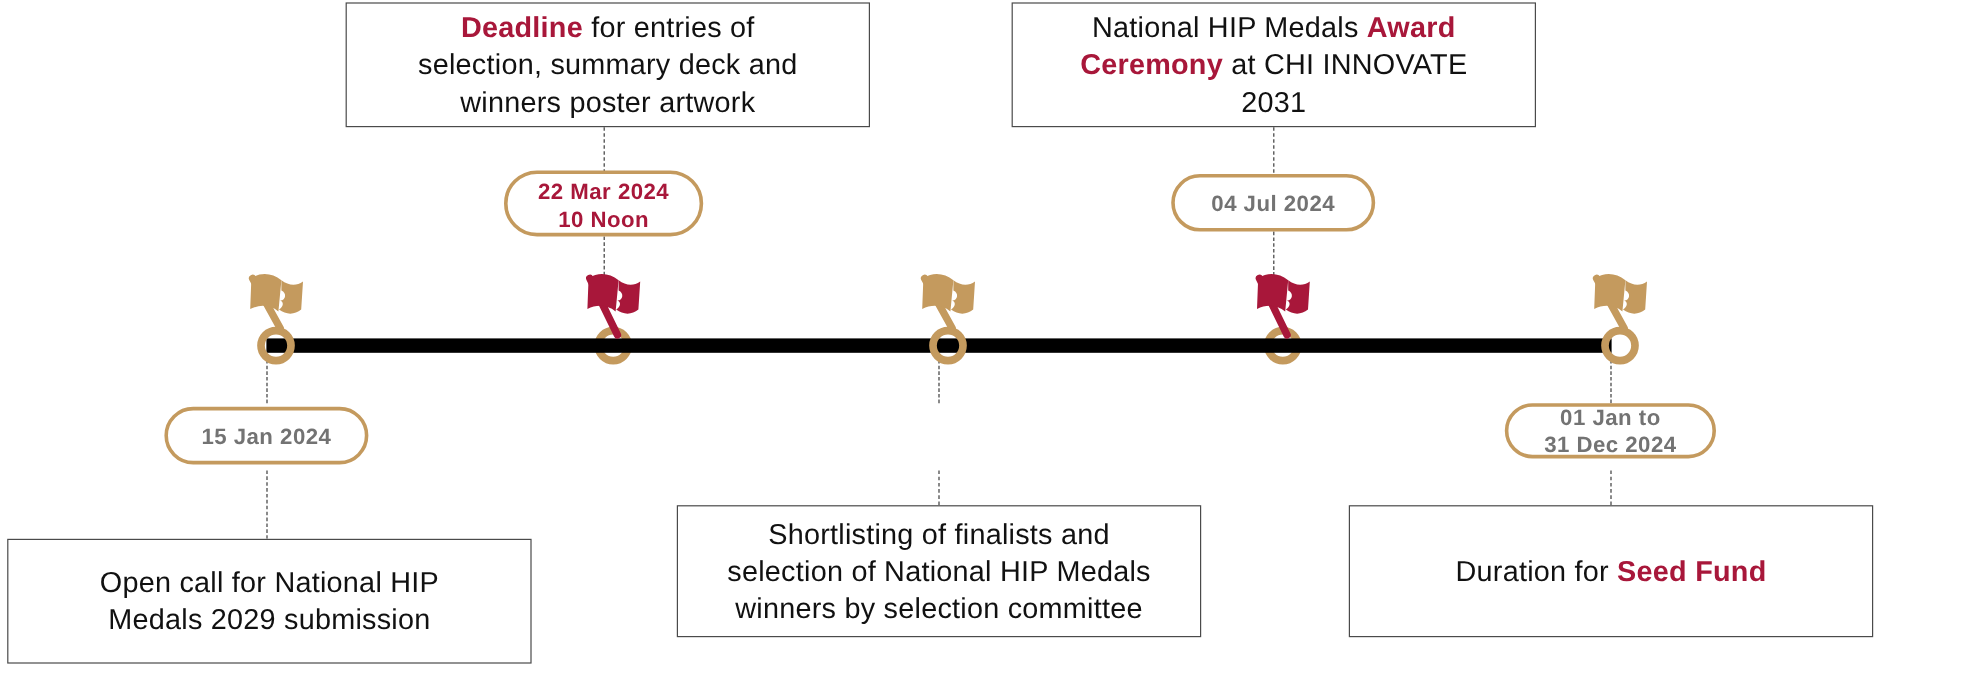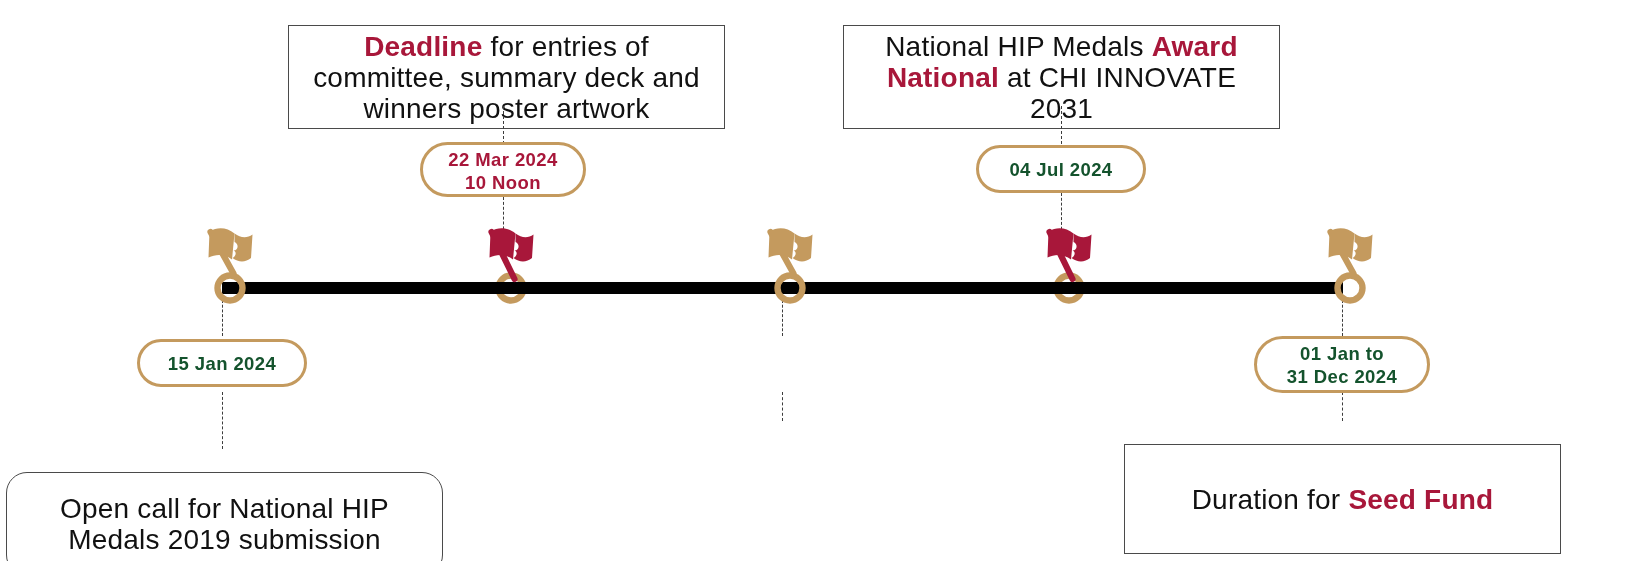--- a/index.html
+++ b/index.html
@@ -23,25 +23,24 @@
   .desc-box {
     position: absolute;
     box-sizing: border-box;
     border: 1.3px solid #4a4a4a;
     background: #ffffff;
     color: #111111;
     display: flex;
     align-items: center;
     justify-content: center;
     text-align: center;
-    font-size: 28px;
+    font-size: 24px;
     line-height: 31px;
     letter-spacing: 0.2px;
     padding: 4px 12px;
-    margin-top: 23px;
   }
   .desc-box .hl {
     color: #A8173A;
     font-weight: 700;
   }
 
   
   .pill {
     position: absolute;
     box-sizing: border-box;
@@ -49,21 +48,21 @@
     border-radius: 999px;
     background: #ffffff;
     display: flex;
     align-items: center;
     justify-content: center;
     text-align: center;
     font-weight: 700;
     font-size: 18.5px;
     line-height: 23px;
     letter-spacing: 0.4px;
-    color: #14532d;
+    color: #737373;
   }
   .pill.red { color: #A8173A; }
 
   
   .dash {
     position: absolute;
     width: 0;
     border-left: 1.6px dashed #3d3d3d;
   }
 
@@ -86,29 +85,29 @@
   .ring-top { z-index: 4; }
 </style>
 </head>
 <body>
 
 <div id="stage">
 
   <div class="desc-box" style="left:288px; top:2px; width:437px; height:104px;">
     <div>
       <span class="hl">Deadline</span><span> for entries of</span><br>
-      <span>committee, summary deck and</span><br>
+      <span>selection, summary deck and</span><br>
       <span>winners poster artwork</span>
     </div>
   </div>
 
   <div class="desc-box" style="left:843px; top:2px; width:437px; height:104px;">
     <div>
       <span>National HIP Medals </span><span class="hl">Award</span><br>
-      <span class="hl">National</span><span> at CHI INNOVATE</span><br>
+      <span class="hl">Ceremony</span><span> at CHI INNOVATE</span><br>
       <span>2031</span>
     </div>
   </div>
 
   <div class="dash" style="left:503px; top:106px; height:38px;"></div>
   <div class="dash" style="left:503px; top:197px; height:52px;"></div>
 
   <div class="dash" style="left:1061px; top:106px; height:38px;"></div>
   <div class="dash" style="left:1061px; top:193px; height:56px;"></div>
 
@@ -193,34 +192,41 @@
   <div class="dash" style="left:1342px; top:300px; height:36px;"></div>
   <div class="dash" style="left:1342px; top:392px; height:29px;"></div>
 
   <div class="pill" style="left:137px; top:339px; width:170px; height:48px;">
     <div>
       <span>15 Jan 2024</span>
     </div>
   </div>
 
 
-  <div class="pill" style="left:1254px; top:336px; width:176px; height:57px;">
+  <div class="pill" style="left:1254px; top:336px; width:176px; height:46px;">
     <div>
       <span>01 Jan to</span><br>
       <span>31 Dec 2024</span>
     </div>
   </div>
 
-  <div class="desc-box" style="left:6px; top:449px; width:437px; height:104px;border-radius:21px;">
+  <div class="desc-box" style="left:6px; top:449px; width:437px; height:104px;">
     <div>
       <span>Open call for National HIP</span><br>
-      <span>Medals 2019 submission</span>
-    </div>
-  </div>
-
+      <span>Medals 2029 submission</span>
+    </div>
+  </div>
+
+  <div class="desc-box" style="left:564px; top:421px; width:437px; height:110px;">
+    <div>
+      <span>Shortlisting of finalists and</span><br>
+      <span>selection of National HIP Medals</span><br>
+      <span>winners by selection committee</span>
+    </div>
+  </div>
 
   <div class="desc-box" style="left:1124px; top:421px; width:437px; height:110px;align-items:center;">
     <div>
       <span>Duration for </span><span class="hl">Seed Fund</span>
     </div>
   </div>
 
 </div>
 
 </body></html>

